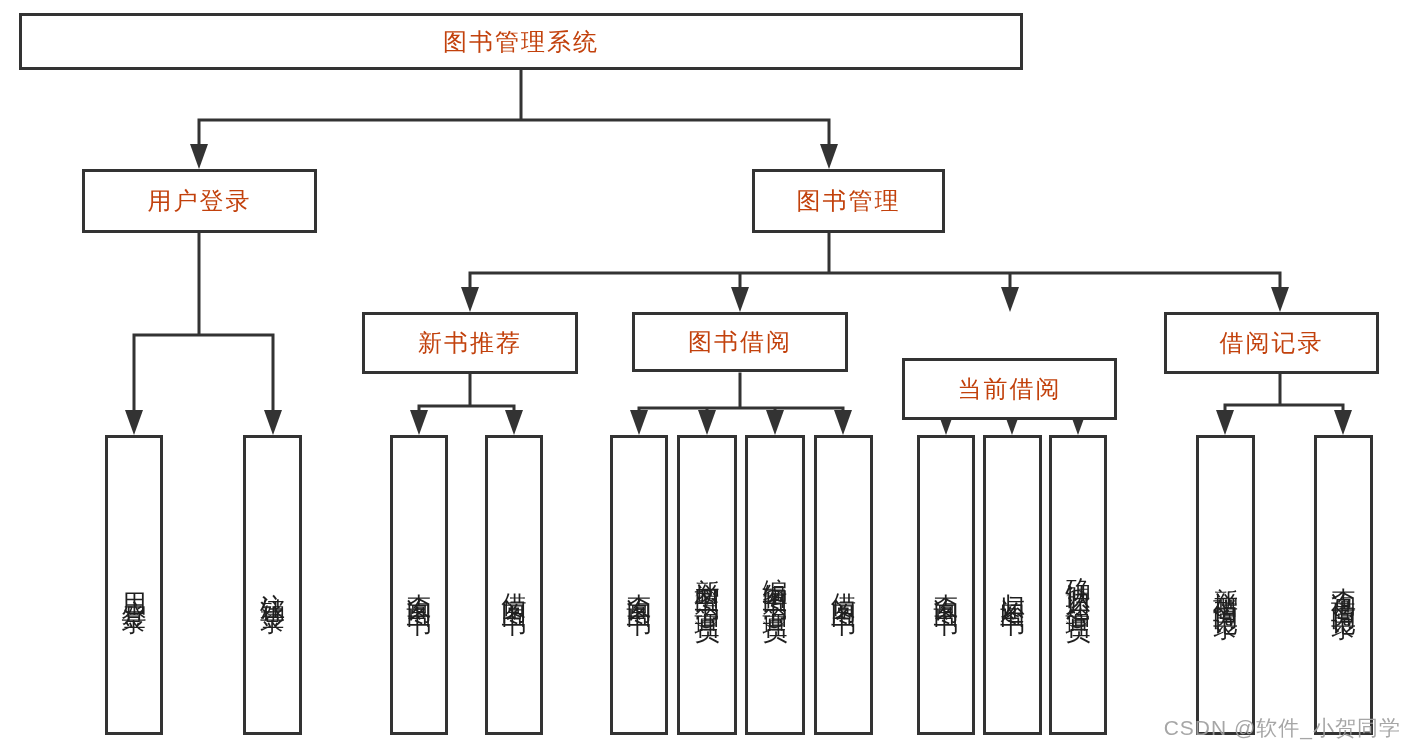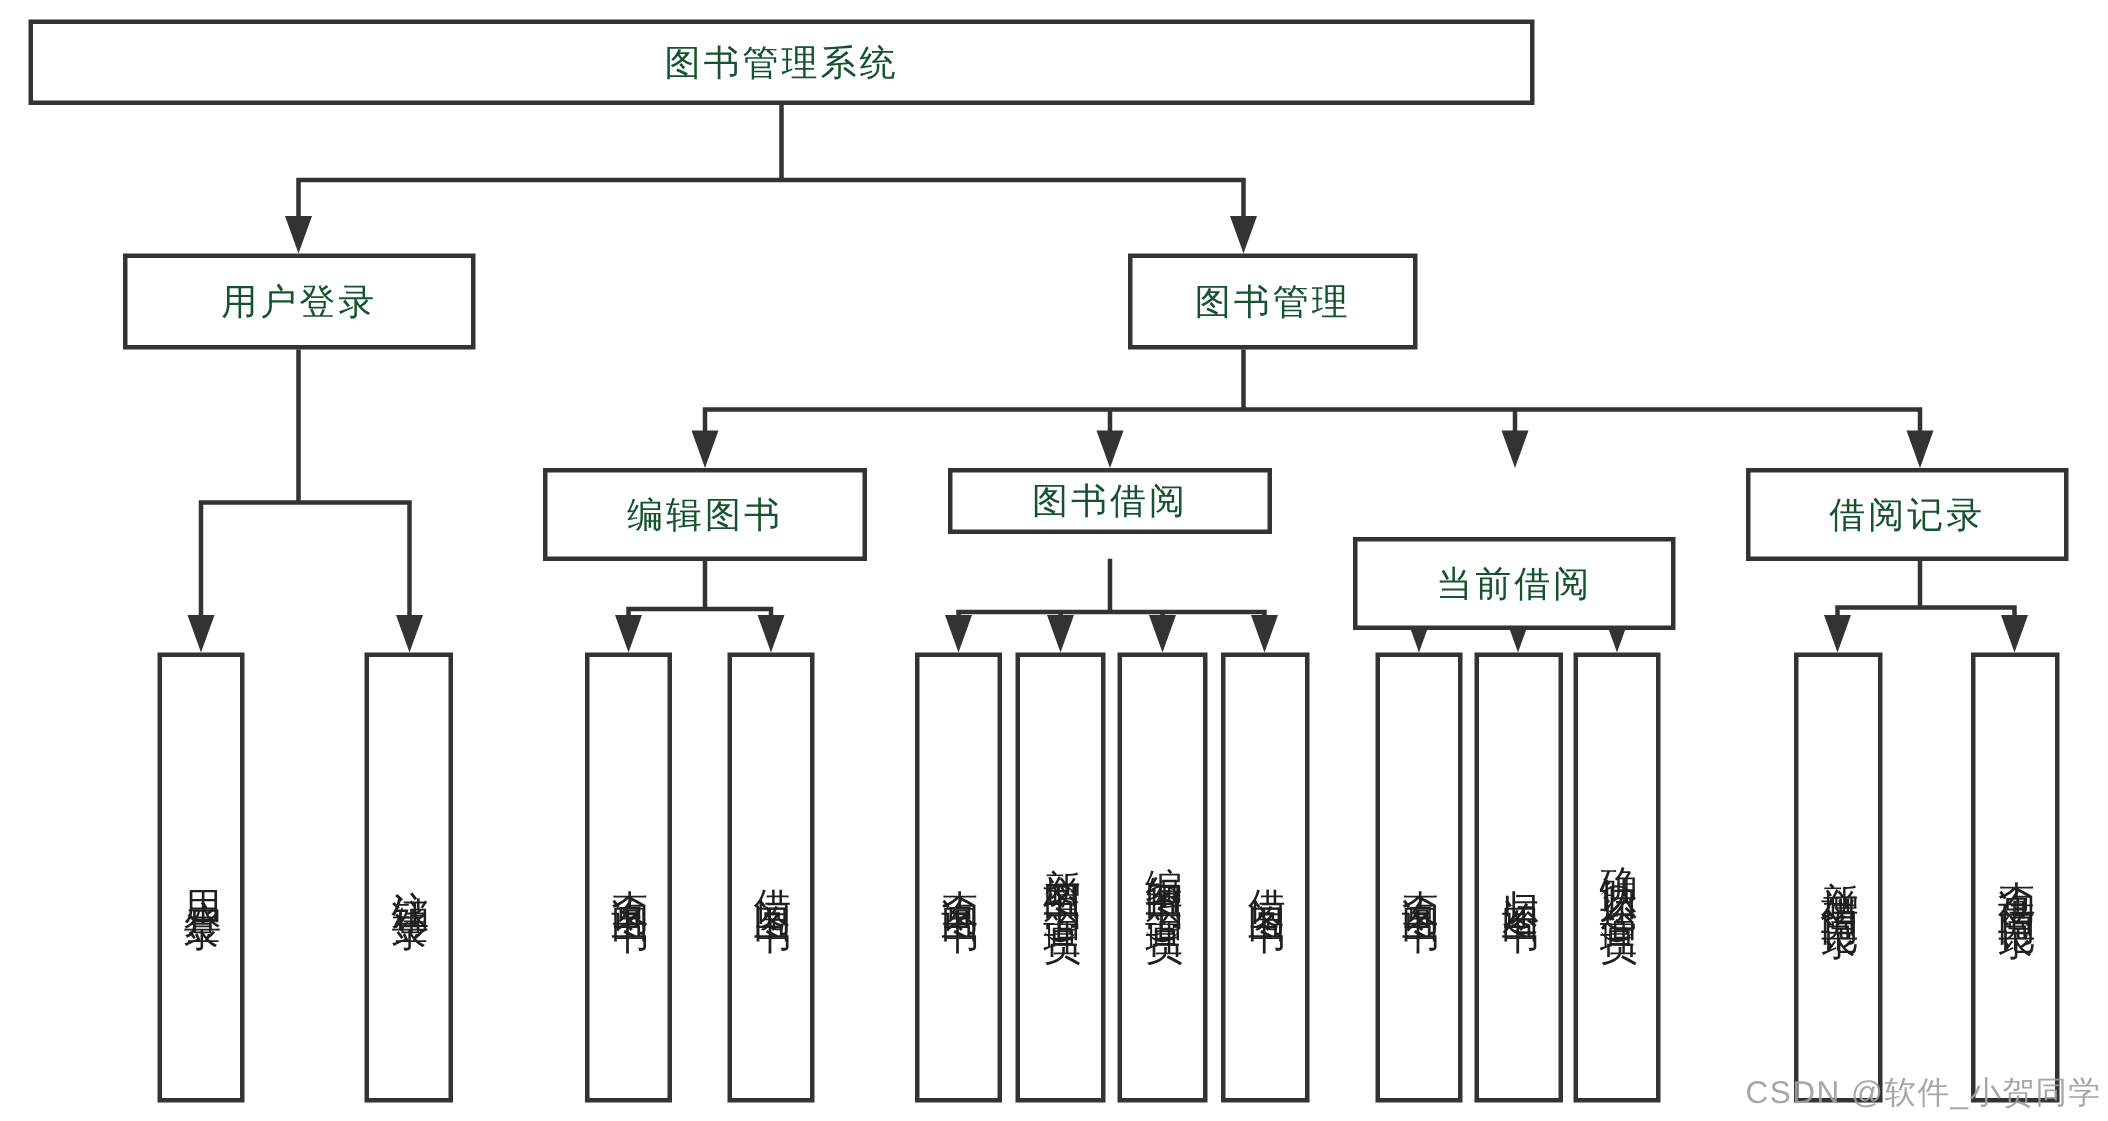--- a/index.html
+++ b/index.html
@@ -22,21 +22,21 @@
     z-index: 1;
   }
   .node {
     position: absolute;
     box-sizing: border-box;
     border: 3px solid #333333;
     background: #ffffff;
     display: flex;
     align-items: center;
     justify-content: center;
-    color: #14532d;
+    color: #c2410c;
     font-size: 24px;
     letter-spacing: 2px;
     z-index: 2;
     white-space: nowrap;
   }
   .leaf {
     position: absolute;
     box-sizing: border-box;
     border: 3px solid #333333;
     background: #ffffff;
@@ -108,22 +108,22 @@
       <polygon points="1216,410 1234,410 1225,435"></polygon>
       <polygon points="1334,410 1352,410 1343,435"></polygon>
     </g>
   </svg>
 
   <div class="node" style="left:19px; top:13px; width:1004px; height:57px;">图书管理系统</div>
 
   <div class="node" style="left:82px; top:169px; width:235px; height:64px;">用户登录</div>
   <div class="node" style="left:712px; top:169px; width:193px; height:64px;margin-left:40px;">图书管理</div>
 
-  <div class="node" style="left:362px; top:312px; width:216px; height:62px;">编辑图书</div>
-  <div class="node" style="left:632px; top:312px; width:216px; height:44px;">图书借阅</div>
+  <div class="node" style="left:362px; top:312px; width:216px; height:62px;">新书推荐</div>
+  <div class="node" style="left:632px; top:312px; width:216px; height:60px;">图书借阅</div>
   <div class="node" style="left:902px; top:312px; width:215px; height:62px;margin-top:46px;">当前借阅</div>
   <div class="node" style="left:1164px; top:312px; width:215px; height:62px;">借阅记录</div>
 
   <div class="leaf" style="left:105px; top:435px; width:58px; height:300px;">
     <span>用户登录</span>
   </div>
   <div class="leaf" style="left:243px; top:435px; width:59px; height:300px;">
     <span>注销登录</span>
   </div>
 

